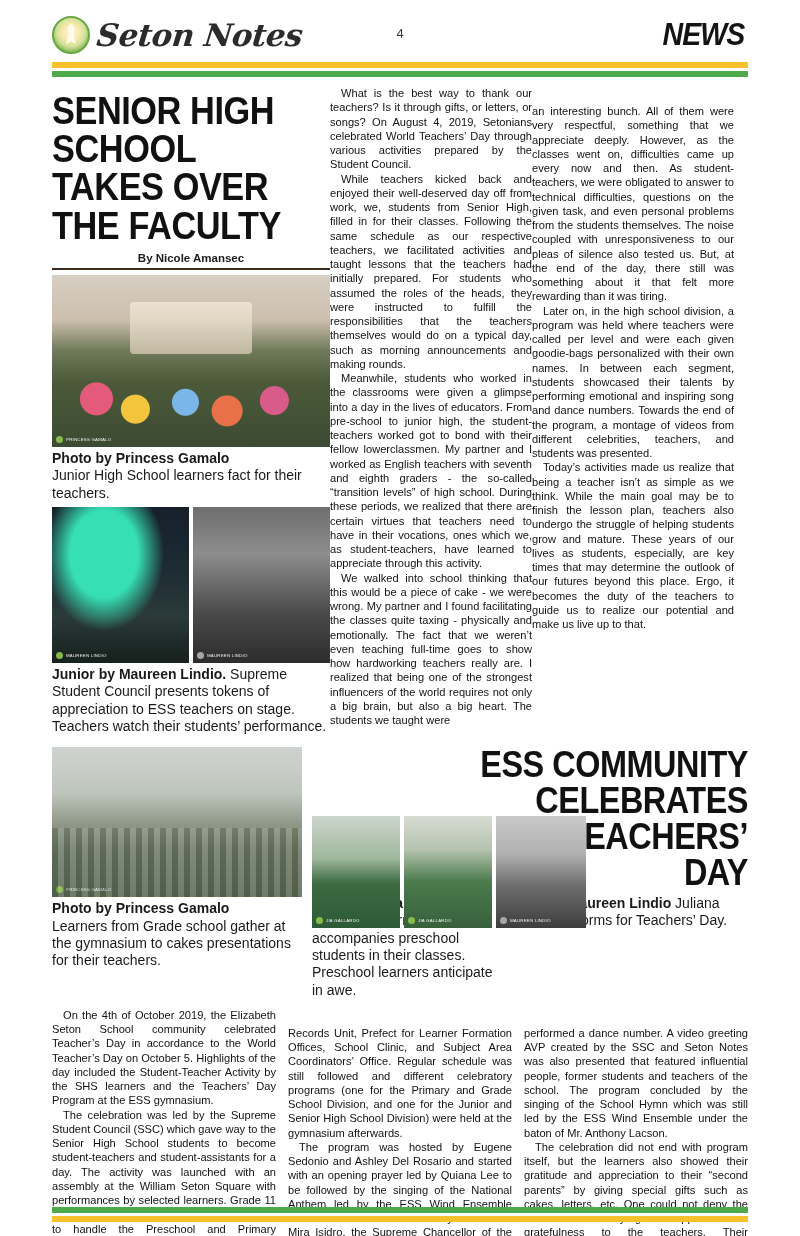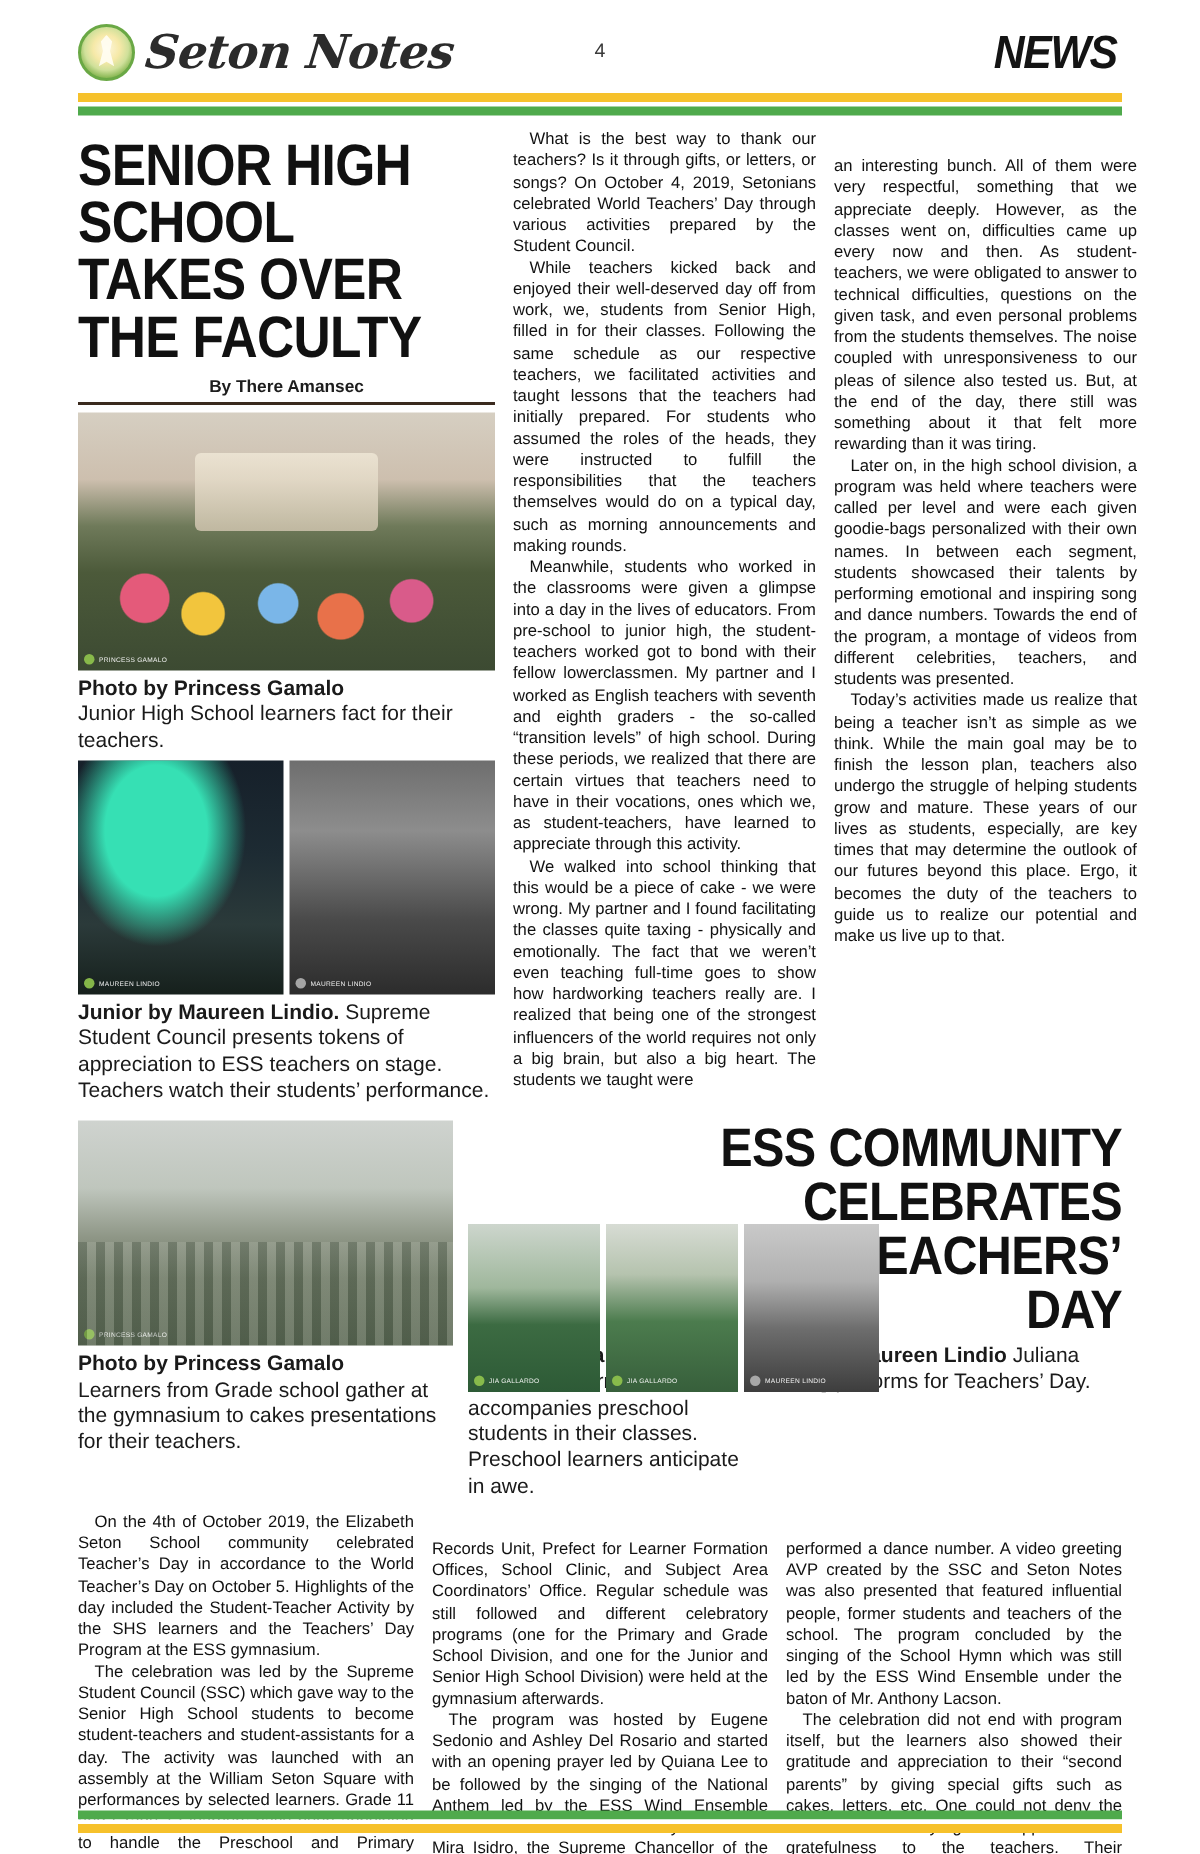--- a/index.html
+++ b/index.html
@@ -57,21 +57,20 @@
   .rule { margin: 0 52px; }
   .rule-yellow { height: 6px; background: #f6c12b; }
   .rule-green  { height: 6px; background: #4faa4c; }
   .rule-gap    { height: 3px; background: #ffffff; }
 
   
   .content { padding: 0 52px; }
   .story-1 {
     display: grid;
     grid-template-columns: 278px 202px 202px;
-    column-gap: 12px;
     margin-top: 9px;
   }
 
   .headline {
     font-weight: 800;
     font-size: 39px;
     line-height: 0.98;
     letter-spacing: -.5px;
     text-transform: uppercase;
     transform: scaleX(.88);
@@ -205,21 +204,21 @@
   <div class="rule">
       <div class="rule-green"></div>
     </div>
 
   <div class="content">
 
     <div class="story-1">
 
       <div>
         <div class="headline">SENIOR HIGH SCHOOL TAKES OVER THE FACULTY</div>
-        <div class="byline">By There Amansec</div>
+        <div class="byline">By Nicole Amansec</div>
         <div class="byline-rule"></div>
 
         <div class="photo ph-cheer">
           <div class="wm">
             <span class="wm-dot"></span>
             <span>PRINCESS GAMALO</span>
           </div>
         </div>
         <div class="caption">
           <b>Photo by Princess Gamalo</b><br>
@@ -239,21 +238,21 @@
               <span>MAUREEN LINDIO</span>
             </div>
           </div>
         </div>
         <div class="caption">
           <b>Junior by Maureen Lindio.</b><span> Supreme Student Council presents tokens of appreciation to ESS teachers on stage. Teachers watch their students’ performance.</span>
         </div>
       </div>
 
       <div class="body-col">
-        <p>What is the best way to thank our teachers? Is it through gifts, or letters, or songs? On October 4, 2019, Setonians celebrated World Teachers’ Day through various activities prepared by the Student Council.</p>
+        <p>What is the best way to thank our teachers? Is it through gifts, or letters, or songs? On August 4, 2019, Setonians celebrated World Teachers’ Day through various activities prepared by the Student Council.</p>
         <p>While teachers kicked back and enjoyed their well-deserved day off from work, we, students from Senior High, filled in for their classes. Following the same schedule as our respective teachers, we facilitated activities and taught lessons that the teachers had initially prepared. For students who assumed the roles of the heads, they were instructed to fulfill the responsibilities that the teachers themselves would do on a typical day, such as morning announcements and making rounds.</p>
         <p>Meanwhile, students who worked in the classrooms were given a glimpse into a day in the lives of educators. From pre-school to junior high, the student-teachers worked got to bond with their fellow lowerclassmen. My partner and I worked as English teachers with seventh and eighth graders - the so-called “transition levels” of high school. During these periods, we  realized that there are certain virtues that teachers need to have in their vocations, ones which we, as student-teachers, have learned to appreciate through this activity.</p>
         <p>We walked into school thinking that this would be a piece of cake - we were wrong. My partner and I found facilitating the classes quite taxing - physically and emotionally. The fact that we weren’t even teaching full-time goes to show how hardworking teachers really are. I realized that being one of the strongest influencers of the world requires not only a big brain, but also a big heart. The students we taught were</p>
       </div>
 
       <div class="body-col">
         <p class="noindent">an interesting bunch. All of them were very respectful, something that we appreciate deeply. However, as the classes went on, difficulties came up every now and then. As student-teachers, we were obligated to answer to technical difficulties, questions on the given task, and even personal problems from the students themselves. The noise coupled with unresponsiveness to our pleas of silence also tested us. But, at the end of the day, there still was something about it that felt more rewarding than it was tiring.</p>
         <p>Later on, in the high school division, a program was held where teachers were called per level and were each given goodie-bags personalized with their own names. In between each segment, students showcased their talents by performing emotional and inspiring song and dance numbers. Towards the end of the program, a montage of videos from different celebrities, teachers, and students was presented.</p>
         <p>Today’s activities made us realize that being a teacher isn’t as simple as we think. While the main goal may be to finish the lesson plan, teachers also undergo the struggle of helping students grow and mature. These years of our lives as students, especially, are key times that may determine the outlook of our futures beyond this place. Ergo, it becomes the duty of the teachers to guide us to realize our potential and make us live up to that.</p>
       </div>

